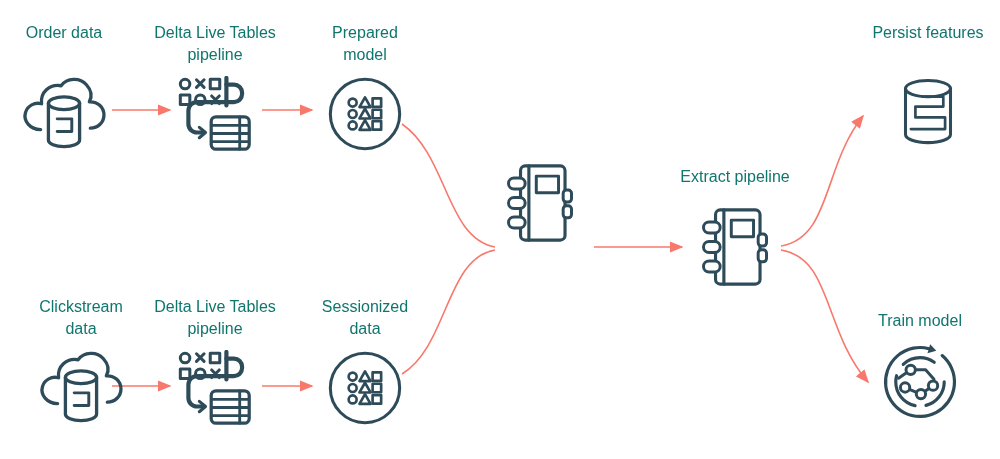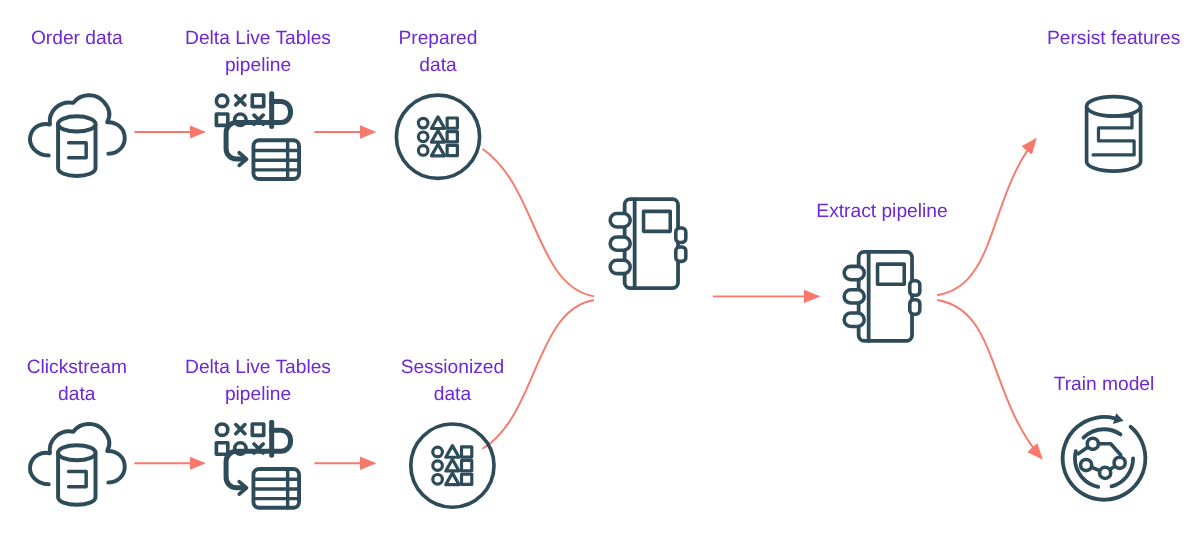--- a/index.html
+++ b/index.html
@@ -3,36 +3,36 @@
 <meta charset="utf-8">
 <style>
   html,body{margin:0;padding:0;background:#ffffff;}
   .canvas{
     position:relative;width:1000px;height:459px;background:#ffffff;
     font-family:"Liberation Sans",sans-serif;overflow:hidden;
   }
   .node{position:absolute;text-align:center;color:#3e474f;}
   .node .lbl{
     display:block;font-size:16px;line-height:22px;min-height:44px;
-    white-space:pre-line;color:#6d28d9;
+    white-space:pre-line;color:#0f766e;
   }
   .node .lbl.one{min-height:22px;}
   .icon{display:inline-block;color:#2e4b59;}
   .icon svg{display:block;}
   .stroke{fill:none;stroke:currentColor;stroke-linecap:round;stroke-linejoin:round;}
   .fillwhite{fill:#ffffff;stroke:currentColor;stroke-linecap:round;stroke-linejoin:round;}
   .edges{position:absolute;left:0;top:0;width:1000px;height:459px;pointer-events:none;}
   .edge{fill:none;stroke:#f9786c;stroke-width:1.6px;}
   
   #n-order{left:4px;top:22px;width:120px;}
   #n-dlt-top{left:150px;top:22px;width:130px;}
   #n-prepared{left:305px;top:22px;width:120px;}
-  #n-clickstream{left:4px;top:296px;width:120px;text-align:center;}
+  #n-clickstream{left:21px;top:296px;width:120px;text-align:center;}
   #n-dlt-bottom{left:150px;top:296px;width:130px;}
-  #n-sessionized{left:317px;top:296px;width:120px;}
+  #n-sessionized{left:305px;top:296px;width:120px;}
   #n-join{left:460px;top:148px;width:160px;}
   #n-extract{left:655px;top:166px;width:160px;}
   #n-persist{left:858px;top:22px;width:140px;}
   #n-train{left:850px;top:310px;width:140px;}
   #n-order .icon{margin-top:10px;}
   #n-dlt-top .icon{margin-top:10px;}
   #n-prepared .icon{margin-top:10px;}
   #n-clickstream .icon{margin-top:10px;}
   #n-dlt-bottom .icon{margin-top:10px;}
   #n-sessionized .icon{margin-top:10px;}
@@ -91,21 +91,21 @@
         <path class="stroke" stroke-width="4.4" d="M52 9 h8 a8.5 8.5 0 0 1 8.5 8.5 v1.5 a8.5 8.5 0 0 1 -8.5 8.5 H21 a9 9 0 0 0 -9 9 v14 a9 9 0 0 0 9 9 h5"></path>
         <path class="stroke" stroke-width="3.2" d="M23.5 54 L30 59.5 L23.5 65"></path>
         <rect class="stroke" stroke-width="3.4" x="36" y="43" width="40" height="34" rx="5"></rect>
         <path class="stroke" stroke-width="3" d="M36.5 52 H75.5 M36.5 60.5 H75.5 M36.5 69 H75.5 M66 43 V77"></path>
       </svg>
     </span>
   </div>
 
   <div class="node" id="n-prepared">
     <span class="lbl">Prepared
-data</span>
+model</span>
     <span class="icon">
       <svg width="76" height="76" viewBox="0 0 80 80">
         <circle class="stroke" stroke-width="3.2" cx="40" cy="40" r="36.5"></circle>
         <g class="stroke" stroke-width="2.8">
           <circle cx="27" cy="28" r="4.2"></circle>
             <path d="M40 22.5 L45.8 32.7 H34.2 Z"></path>
             <rect x="48" y="23.5" width="9" height="9"></rect>
           <circle cx="27" cy="40" r="4.2"></circle>
             <path d="M40 34.5 L45.8 44.7 H34.2 Z"></path>
             <rect x="48" y="35.5" width="9" height="9"></rect>

